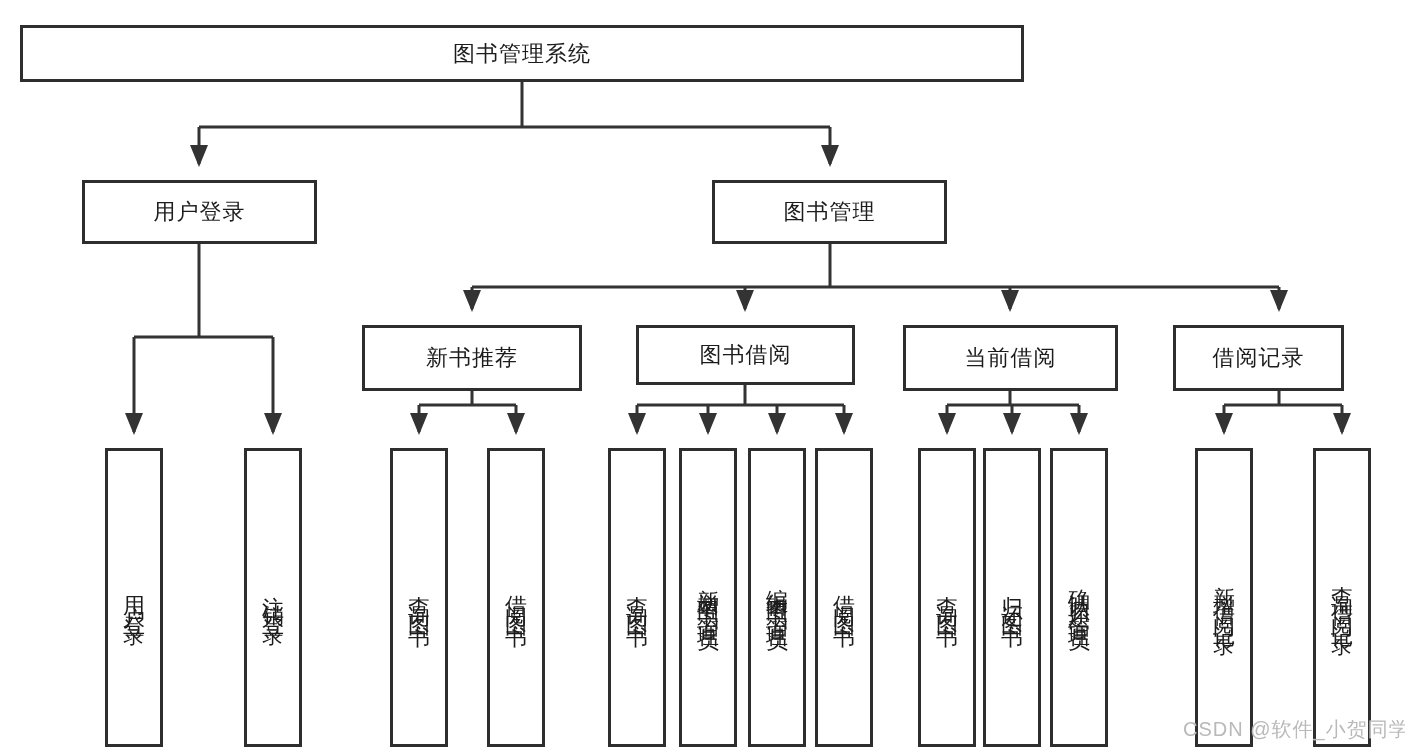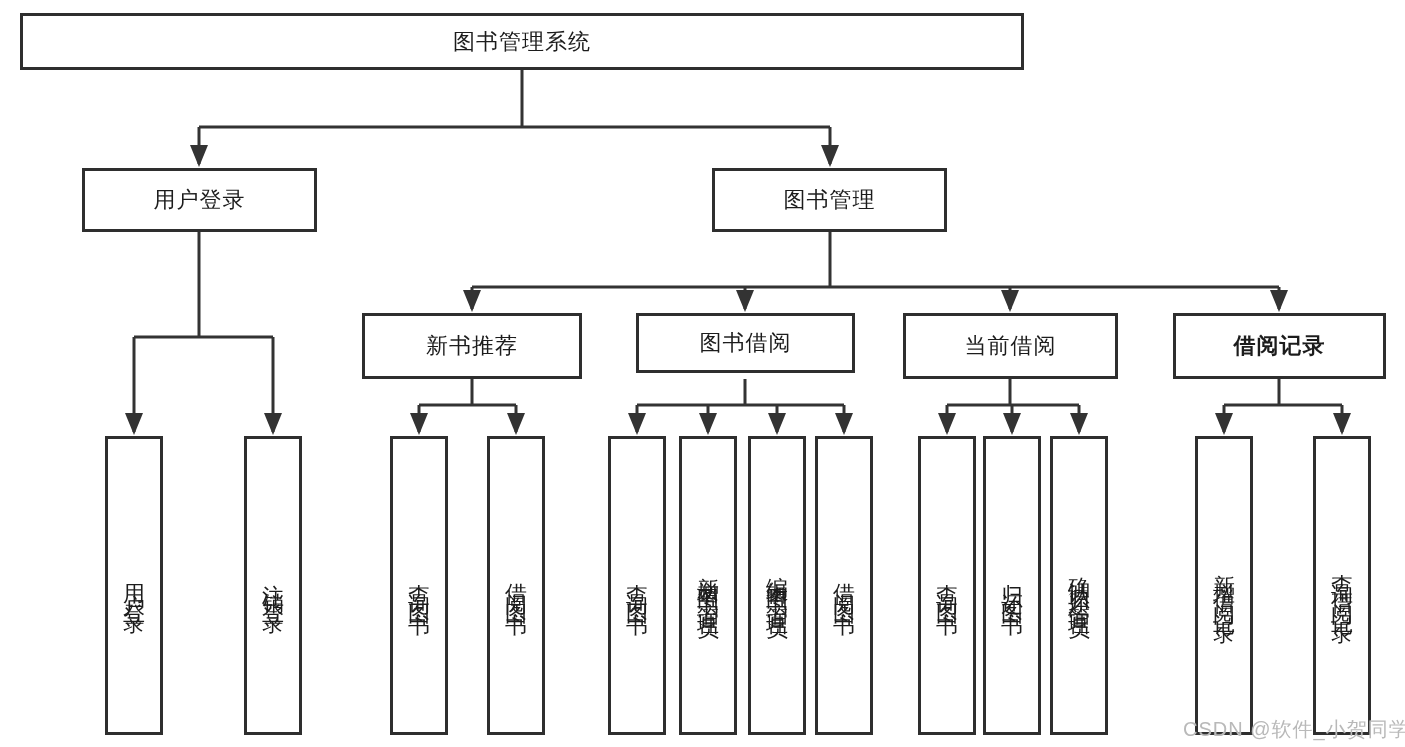--- a/index.html
+++ b/index.html
@@ -3,21 +3,21 @@
 <meta charset="utf-8">
 <style>
   html,body{margin:0;padding:0;background:#ffffff;}
   body{font-family:"Liberation Sans","DejaVu Sans",sans-serif;}
   .canvas{position:relative;width:1405px;height:747px;background:#ffffff;overflow:hidden;}
   svg.connectors{position:absolute;left:0;top:0;width:1405px;height:747px;z-index:1;}
   .ln{stroke:#333333;stroke-width:3;fill:none;}
   .node{
     position:absolute;box-sizing:border-box;background:#ffffff;
     border:3px solid #2e2e2e;display:flex;align-items:center;justify-content:center;
-    color:#1c1c1c;z-index:2;
+    color:#1c1c1c;z-index:2;margin-top:12px;
   }
   .node .lbl{font-size:22px;letter-spacing:1px;white-space:nowrap;}
   .node .vlbl{
     font-size:22px;writing-mode:vertical-rl;text-orientation:mixed;
     letter-spacing:10px;line-height:1;white-space:nowrap;
   }
   .watermark{
     position:absolute;left:1183px;top:716px;z-index:3;
     font-size:20px;color:#b9b9b9;letter-spacing:1px;white-space:nowrap;
     text-shadow:0 0 1px rgba(255,255,255,0.6);
@@ -82,21 +82,21 @@
 
   <div class="node" style="left:362px;top:313px;width:220px;height:66px;">
     <span class="lbl">新书推荐</span>
   </div>
   <div class="node" style="left:636px;top:313px;width:219px;height:60px;">
     <span class="lbl">图书借阅</span>
   </div>
   <div class="node" style="left:903px;top:313px;width:215px;height:66px;justify-content:center;">
     <span class="lbl">当前借阅</span>
   </div>
-  <div class="node" style="left:1173px;top:313px;width:213px;height:66px;font-weight:bold;">
+  <div class="node" style="left:1173px;top:313px;width:171px;height:66px;">
     <span class="lbl">借阅记录</span>
   </div>
 
   <div class="node" style="left:105px;top:436px;width:58px;height:299px;">
     <span class="vlbl">用户登录</span>
   </div>
   <div class="node" style="left:244px;top:436px;width:58px;height:299px;">
     <span class="vlbl">注销登录</span>
   </div>
 

